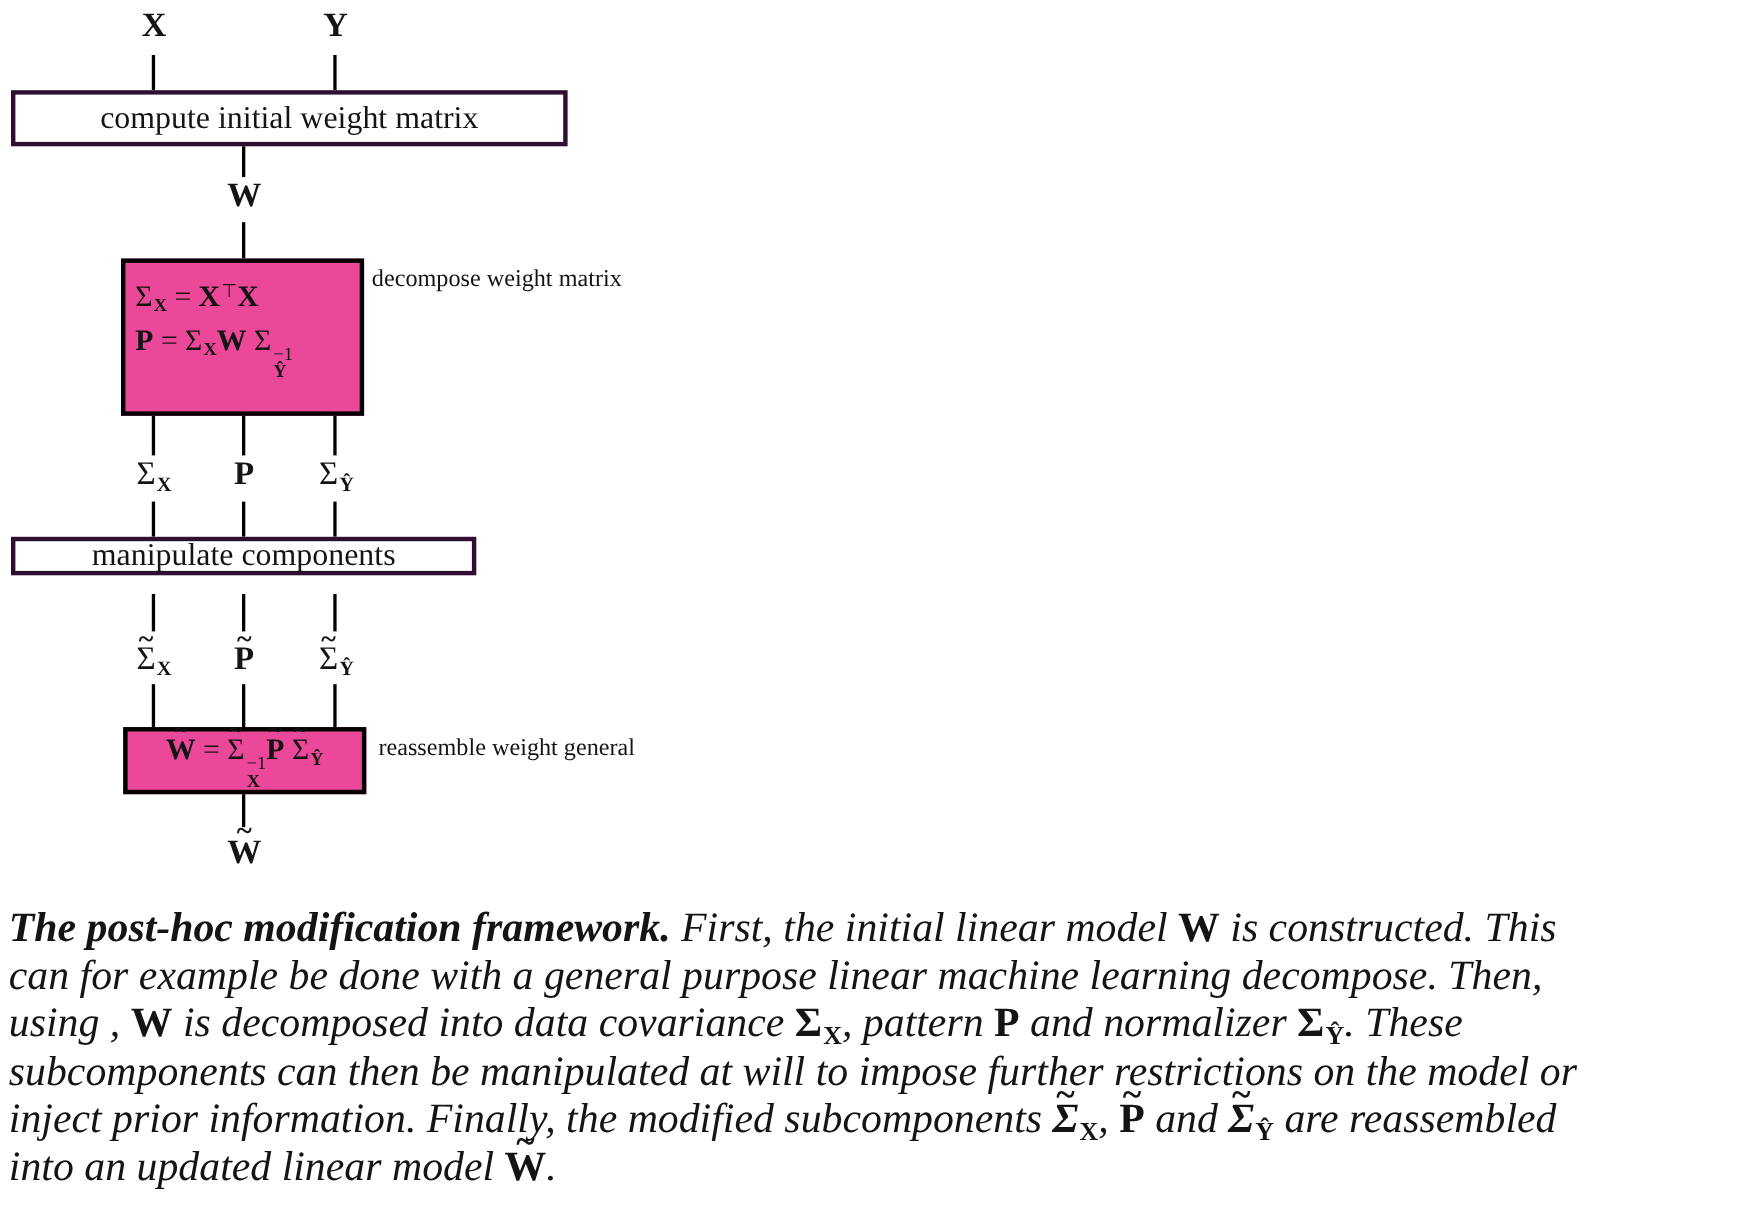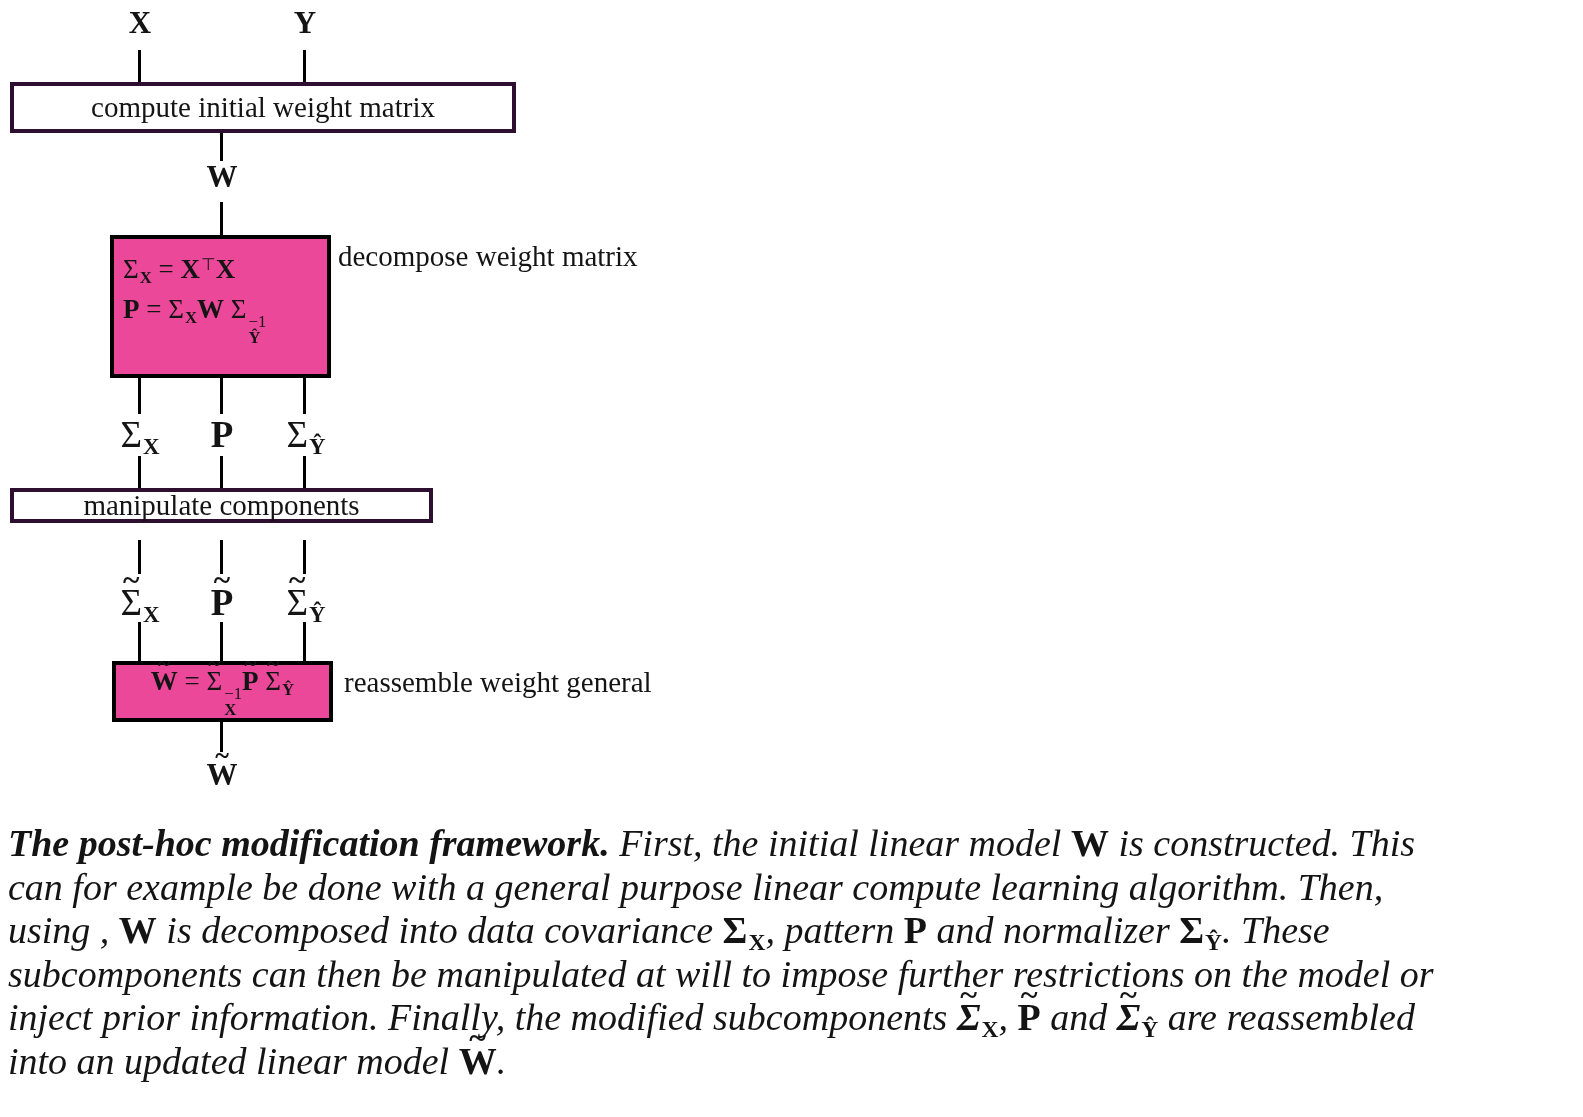--- a/index.html
+++ b/index.html
@@ -8,41 +8,41 @@
     font-family:"Liberation Serif", serif;color:#141414;overflow:hidden;
   }
   .abs{position:absolute;}
   
   .node-label{
     position:absolute;transform:translateX(-50%);
     font-weight:bold;font-size:31px;line-height:1.1;white-space:nowrap;
   }
   .sym-label{
     position:absolute;transform:translateX(-50%);
-    font-size:37px;line-height:1.15;white-space:nowrap;
+    font-size:30px;line-height:1.15;white-space:nowrap;
   }
   
   .vline{position:absolute;width:3px;background:#000;}
   
   .pbox{
     position:absolute;box-sizing:border-box;border:4px solid var(--accent,#2e0f30);
     background:#fff;display:flex;align-items:center;justify-content:center;
     font-size:29px;white-space:nowrap;
   }
   
   .ebox{
     position:absolute;box-sizing:border-box;border:4px solid #000;background:#ec4899;
   }
   .ebox .eq-line{
     display:block;line-height:45px;height:45px;white-space:nowrap;
     padding-left:9px;font-size:27px;
   }
   .ebox .eq-line:nth-child(3){padding-left:12px;}
   .ebox.center{display:flex;align-items:center;justify-content:center;font-size:27px;white-space:nowrap;}
-  .side-label{position:absolute;font-size:29px;white-space:nowrap;text-align:center;}
+  .side-label{position:absolute;font-size:22px;white-space:nowrap;text-align:center;}
   
   .caption{
     position:absolute;left:8px;top:822px;width:1572px;
     font-size:38px;font-style:italic;line-height:43.5px;
   }
   .cap-line{height:43.5px;white-space:nowrap;}
   
   .t-it{font-style:italic;}
   .t-bi{font-style:italic;font-weight:bold;}
   .t-rm{font-style:normal;}
@@ -128,18 +128,18 @@
           </span></span><span class="mseg"><span class="ov"><span class="mark">~</span><span class="mb b">P</span></span></span><span class="t-rm"> </span><span class="mseg"><span class="ov"><span class="mark">~</span><span class="mb">Σ</span></span><span class="sub solo bold">Ŷ</span></span></span>
   </div>
   <div class="side-label" style="left:344px;top:666px;">reassemble weight general</div>
 
   <div class="vline" style="left:220px;top:722px;height:30px;"></div>
   <div class="node-label" style="left:222px;top:758px;"><span class="mseg"><span class="ov"><span class="mark">~</span><span class="mb b">W</span></span></span></div>
 </div>
 
 <div class="caption">
   <div class="cap-line"><span class="t-bi">The post-hoc modification framework.</span><span class="t-it"> First, the initial linear model </span><span class="mseg"><span class="mb b">W</span></span><span class="t-it"> is constructed. This</span></div>
-  <div class="cap-line"><span class="t-it">can for example be done with a general purpose linear compute learning algorithm. Then,</span></div>
+  <div class="cap-line"><span class="t-it">can for example be done with a general purpose linear machine learning decompose. Then,</span></div>
   <div class="cap-line"><span class="t-it">using , </span><span class="mseg"><span class="mb b">W</span></span><span class="t-it"> is decomposed into data covariance </span><span class="mseg"><span class="mb b">Σ</span><span class="sub solo bold">X</span></span><span class="t-it">, pattern </span><span class="mseg"><span class="mb b">P</span></span><span class="t-it"> and normalizer </span><span class="mseg"><span class="mb b">Σ</span><span class="sub solo bold">Ŷ</span></span><span class="t-it">. These</span></div>
   <div class="cap-line"><span class="t-it">subcomponents can then be manipulated at will to impose further restrictions on the model or</span></div>
   <div class="cap-line"><span class="t-it">inject prior information. Finally, the modified subcomponents </span><span class="mseg"><span class="ov"><span class="mark">~</span><span class="mb b i">Σ</span></span><span class="sub solo bold">X</span></span><span class="t-it">, </span><span class="mseg"><span class="ov"><span class="mark">~</span><span class="mb b">P</span></span></span><span class="t-it"> and </span><span class="mseg"><span class="ov"><span class="mark">~</span><span class="mb b i">Σ</span></span><span class="sub solo bold">Ŷ</span></span><span class="t-it"> are reassembled</span></div>
   <div class="cap-line"><span class="t-it">into an updated linear model </span><span class="mseg"><span class="ov"><span class="mark">~</span><span class="mb b">W</span></span></span><span class="t-it">.</span></div>
 </div>
 
 </body></html>

